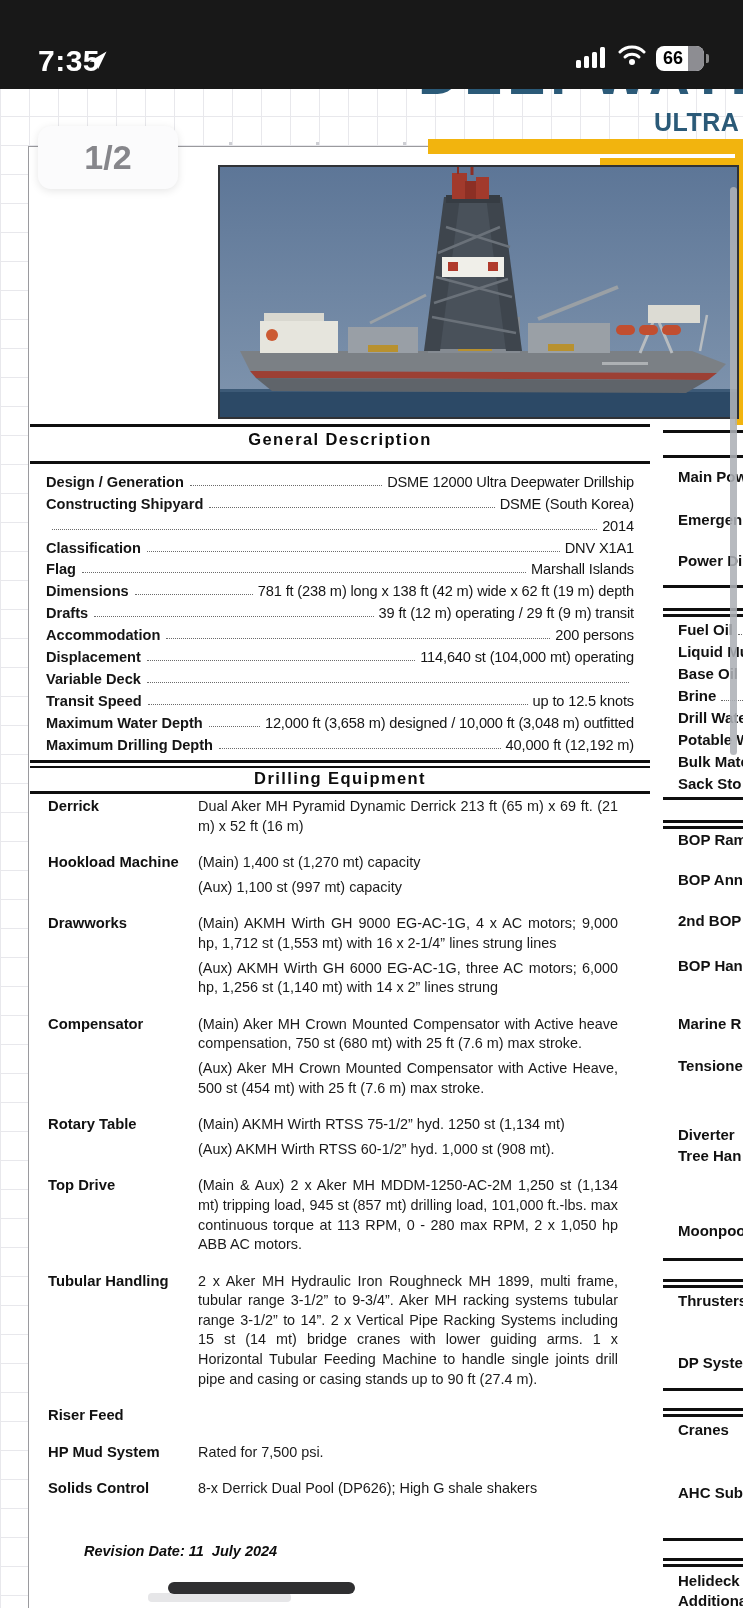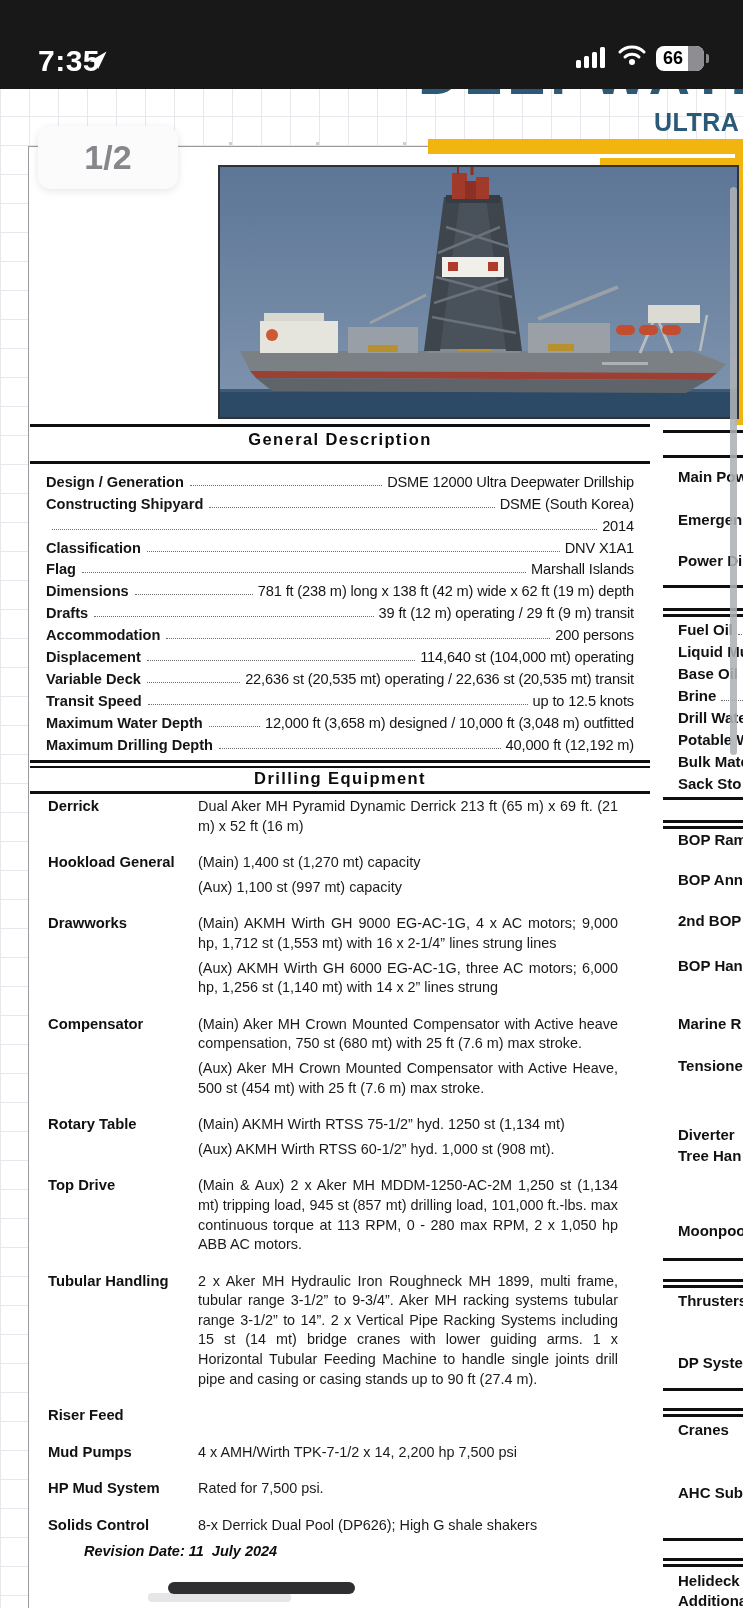--- a/index.html
+++ b/index.html
@@ -201,21 +201,20 @@
       <span class="gd-value">200 persons</span>
     </div>
       <div class="gd-row">
       <span class="gd-label">Displacement</span>
       <span class="gd-leader"></span>
       <span class="gd-value">114,640 st (104,000 mt) operating</span>
     </div>
       <div class="gd-row">
       <span class="gd-label">Variable Deck</span>
       <span class="gd-leader"></span>
-      <span class="gd-value">22,636 st (20,535 mt) operating / 22,636 st (20,535 mt) transit</span>
     </div>
       <div class="gd-row">
       <span class="gd-label">Transit Speed</span>
       <span class="gd-leader"></span>
       <span class="gd-value">up to 12.5 knots</span>
     </div>
       <div class="gd-row">
       <span class="gd-label">Maximum Water Depth</span>
       <span class="gd-leader"></span>
       <span class="gd-value">12,000 ft (3,658 m) designed / 10,000 ft (3,048 m) outfitted</span>
@@ -234,21 +233,21 @@
 
   <div class="de-rows">
 
   <div class="de-row">
       <div class="de-label">Derrick</div>
       <div class="de-text">
           <p>Dual Aker MH Pyramid Dynamic Derrick 213 ft (65 m) x 69 ft. (21 m) x 52 ft (16 m)</p>
         </div>
     </div>
       <div class="de-row">
-      <div class="de-label">Hookload General</div>
+      <div class="de-label">Hookload Machine</div>
       <div class="de-text">
           <p>(Main) 1,400 st (1,270 mt) capacity</p>
           <p>(Aux) 1,100 st (997 mt) capacity</p>
         </div>
     </div>
       <div class="de-row">
       <div class="de-label">Drawworks</div>
       <div class="de-text">
           <p>(Main) AKMH Wirth GH 9000 EG-AC-1G, 4 x AC motors; 9,000 hp, 1,712 st (1,553 mt) with 16 x 2-1/4” lines strung lines</p>
           <p>(Aux) AKMH Wirth GH 6000 EG-AC-1G, three AC motors; 6,000 hp, 1,256 st (1,140 mt) with 14 x 2” lines strung</p>
@@ -275,26 +274,20 @@
         </div>
     </div>
       <div class="de-row">
       <div class="de-label">Tubular Handling</div>
       <div class="de-text">
           <p>2 x Aker MH Hydraulic Iron Roughneck MH 1899, multi frame, tubular range 3-1/2” to 9-3/4”. Aker MH racking systems tubular range 3-1/2” to 14”. 2 x Vertical Pipe Racking Systems including 15 st (14 mt) bridge cranes with lower guiding arms. 1 x Horizontal Tubular Feeding Machine to handle single joints drill pipe and casing or casing stands up to 90 ft (27.4 m).</p>
         </div>
     </div>
       <div class="de-row">
       <div class="de-label">Riser Feed</div>
-    </div>
-      <div class="de-row">
-      <div class="de-label">Mud Pumps</div>
-      <div class="de-text">
-          <p>4 x AMH/Wirth TPK-7-1/2 x 14, 2,200 hp 7,500 psi</p>
-        </div>
     </div>
       <div class="de-row">
       <div class="de-label">HP Mud System</div>
       <div class="de-text">
           <p>Rated for 7,500 psi.</p>
         </div>
     </div>
       <div class="de-row">
       <div class="de-label">Solids Control</div>
       <div class="de-text">

